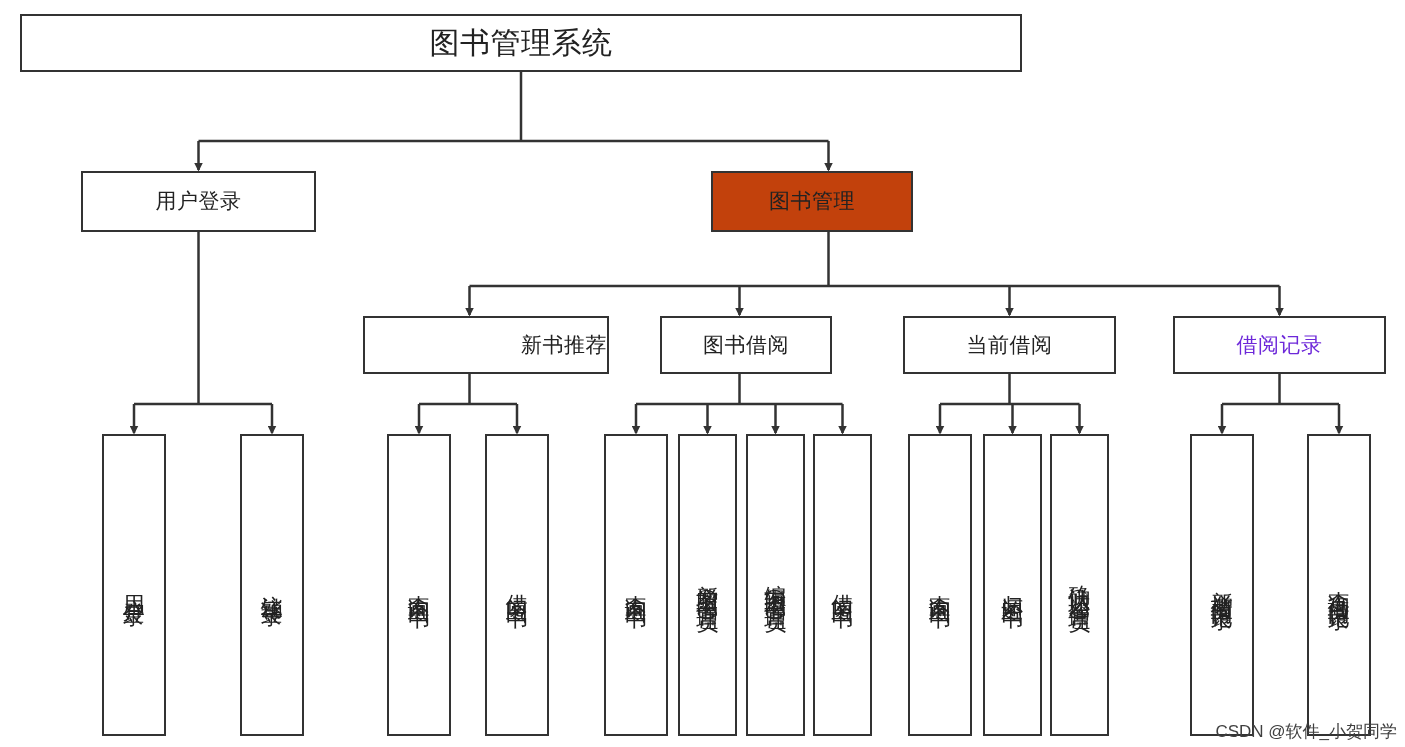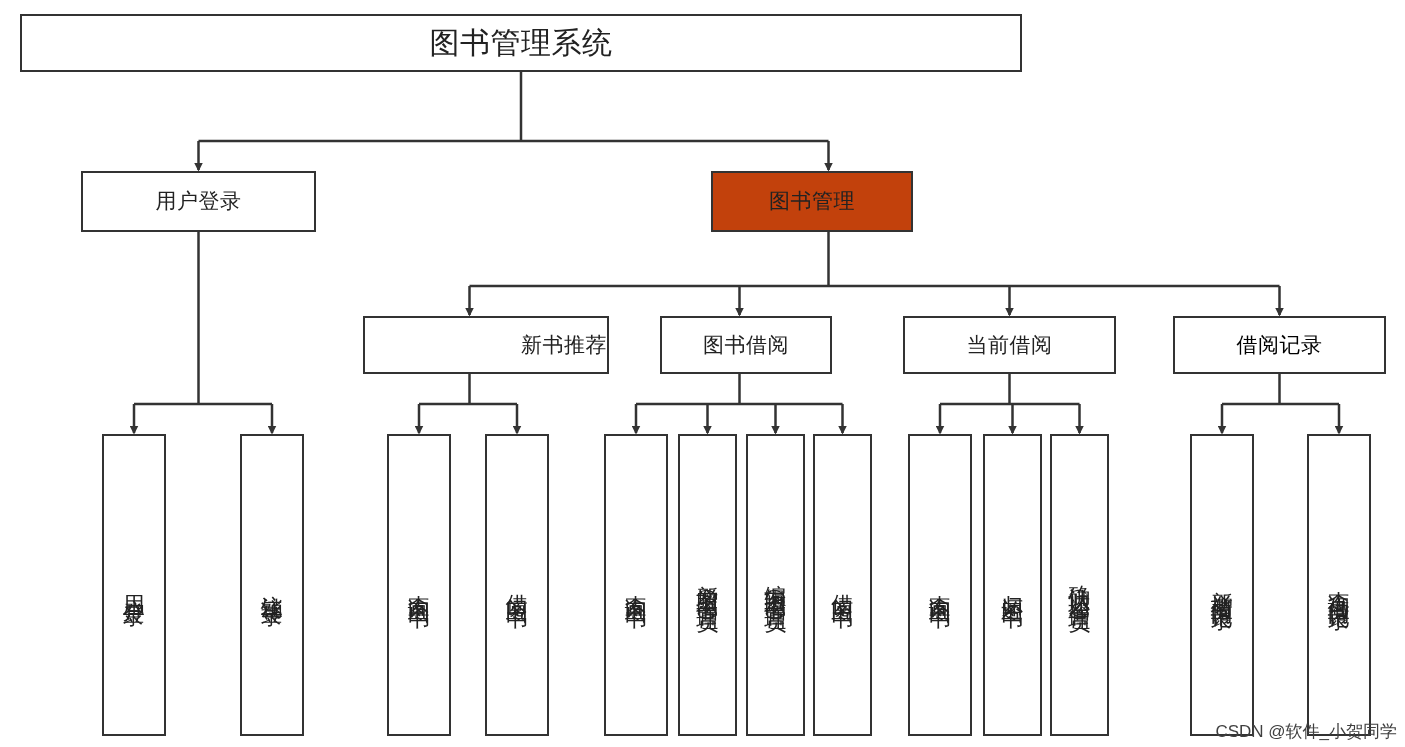--- a/index.html
+++ b/index.html
@@ -121,21 +121,21 @@
       <div class="node-box" style="left: 363px; top: 316px; width: 246px; height: 58px; border-color: rgb(51, 51, 51); background: rgb(255, 255, 255); justify-content: flex-end;">
         <span class="node-label" style="color: rgb(34, 34, 34);">新书推荐</span>
       </div>
       <div class="node-box" style="left: 633px; top: 316px; width: 172px; height: 58px; border-color: rgb(51, 51, 51); background: rgb(255, 255, 255); margin-left: 27px;">
         <span class="node-label" style="color: rgb(34, 34, 34);">图书借阅</span>
       </div>
       <div class="node-box" style="left: 903px; top: 316px; width: 213px; height: 58px; border-color: rgb(51, 51, 51); background: rgb(255, 255, 255);">
         <span class="node-label" style="color: rgb(34, 34, 34);">当前借阅</span>
       </div>
       <div class="node-box" style="left: 1173px; top: 316px; width: 213px; height: 58px; border-color: rgb(51, 51, 51); background: rgb(255, 255, 255);">
-        <span class="node-label" style="color: #000000; text-align: center;">借阅记录</span>
+        <span class="node-label" style="color: #6d28d9; text-align: center;">借阅记录</span>
       </div>
       <div class="node-box vertical" style="left: 102px; top: 434px; width: 64px; height: 302px; border-color: rgb(51, 51, 51); background: rgb(255, 255, 255);">
         <span class="node-label" style="color: rgb(34, 34, 34);">用户登录</span>
       </div>
       <div class="node-box vertical" style="left: 240px; top: 434px; width: 64px; height: 302px; border-color: rgb(51, 51, 51); background: rgb(255, 255, 255);">
         <span class="node-label" style="color: rgb(34, 34, 34);">注销登录</span>
       </div>
       <div class="node-box vertical" style="left: 387px; top: 434px; width: 64px; height: 302px; border-color: rgb(51, 51, 51); background: rgb(255, 255, 255);">
         <span class="node-label" style="color: rgb(34, 34, 34);">查询图书</span>
       </div>

